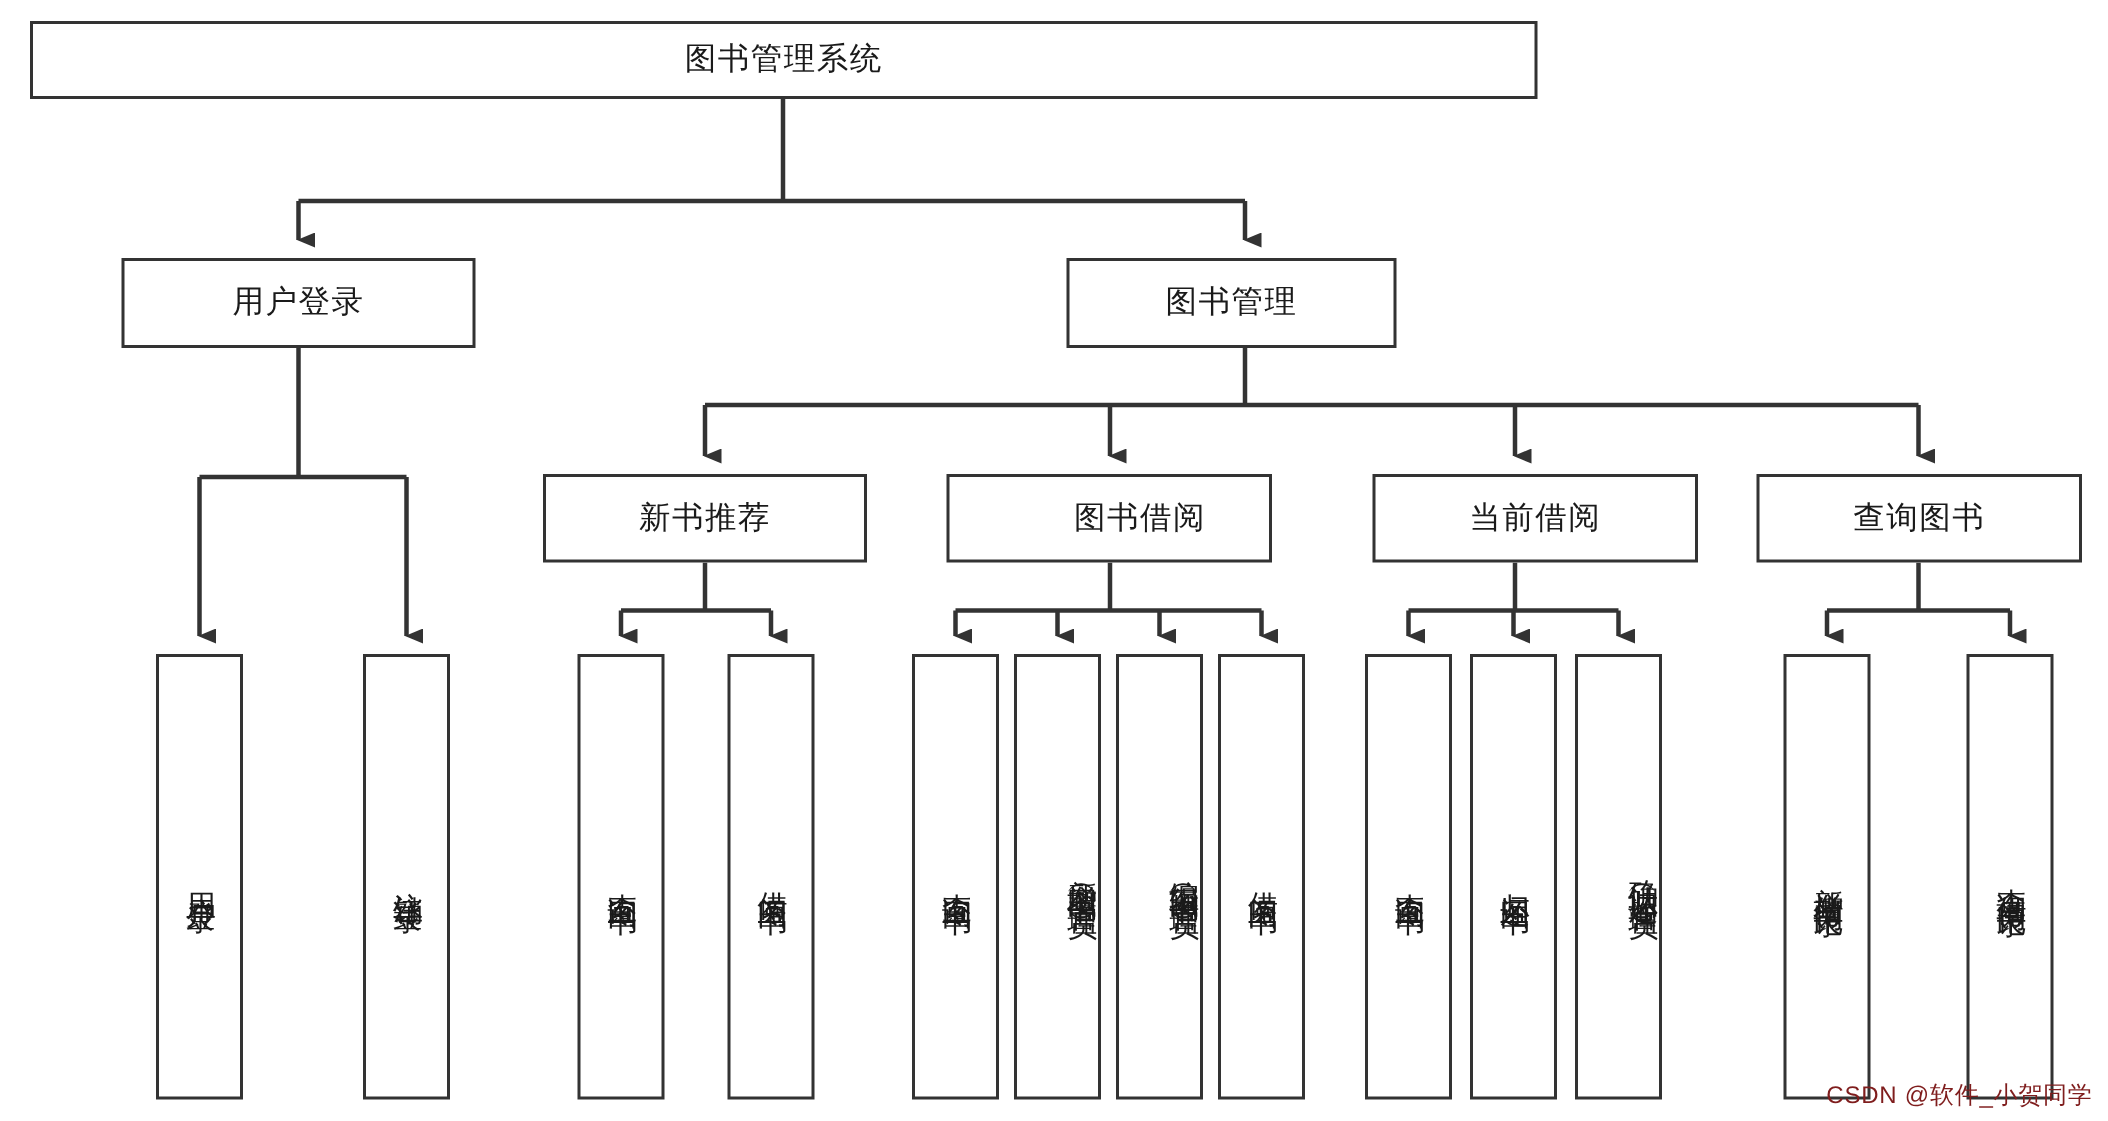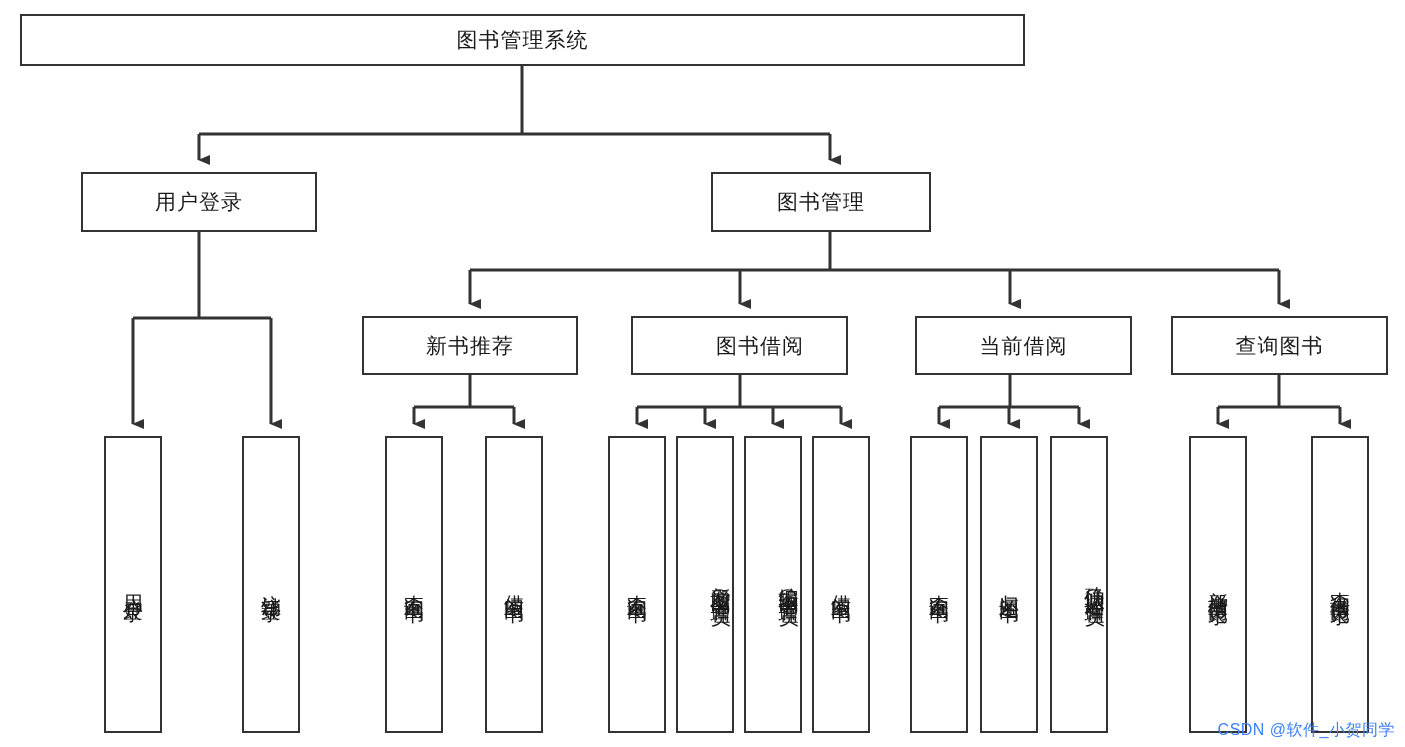--- a/index.html
+++ b/index.html
@@ -52,21 +52,21 @@
     justify-content: center;
   }
   .node-v.mid {
     align-items: center;
   }
   .watermark {
     position: absolute;
     right: 10px;
     bottom: 6px;
     font-size: 16px;
-    color: #3b82f6;
+    color: #7f1d1d;
     letter-spacing: 0.5px;
     white-space: nowrap;
     user-select: none;
   }
 </style>
 </head>
 <body>
 
 <div id="canvas">
 

